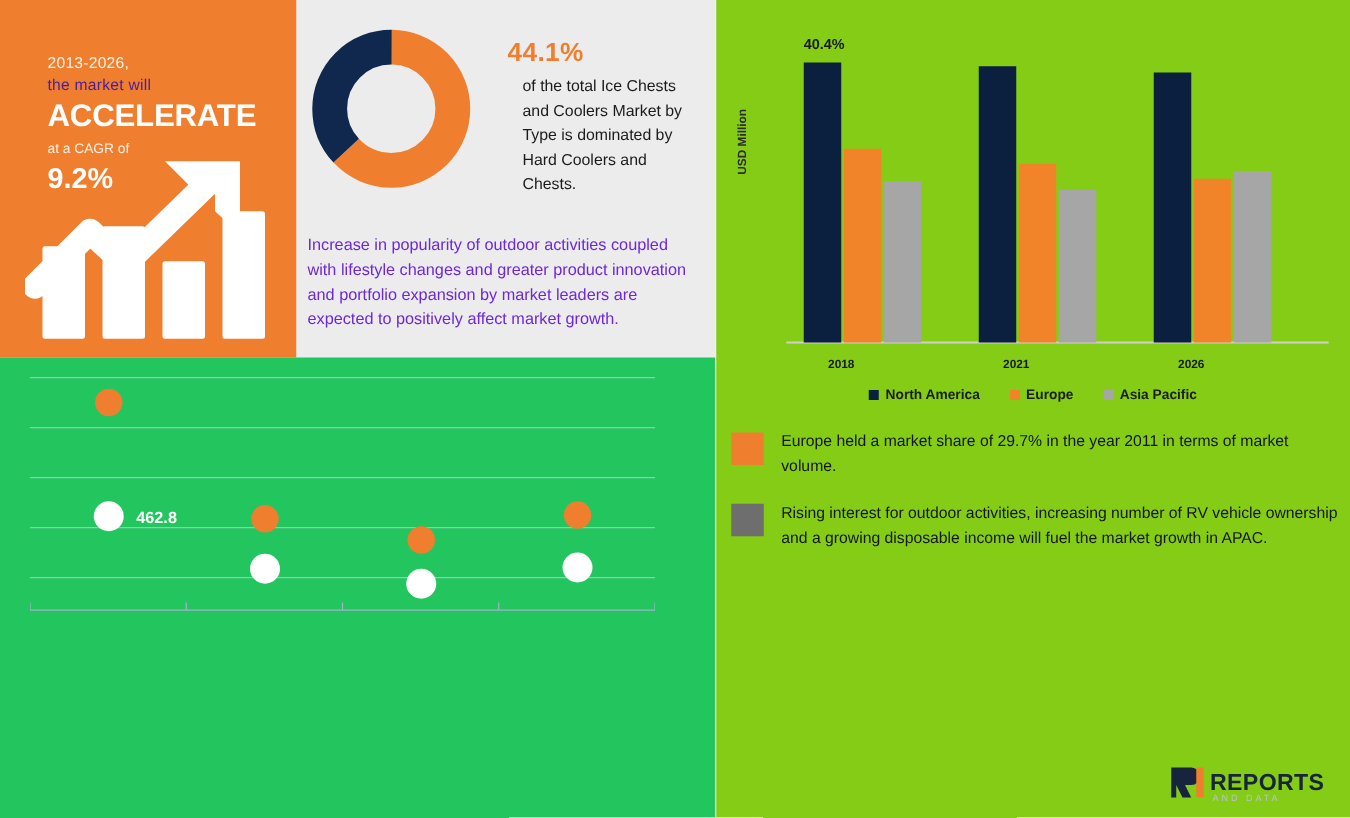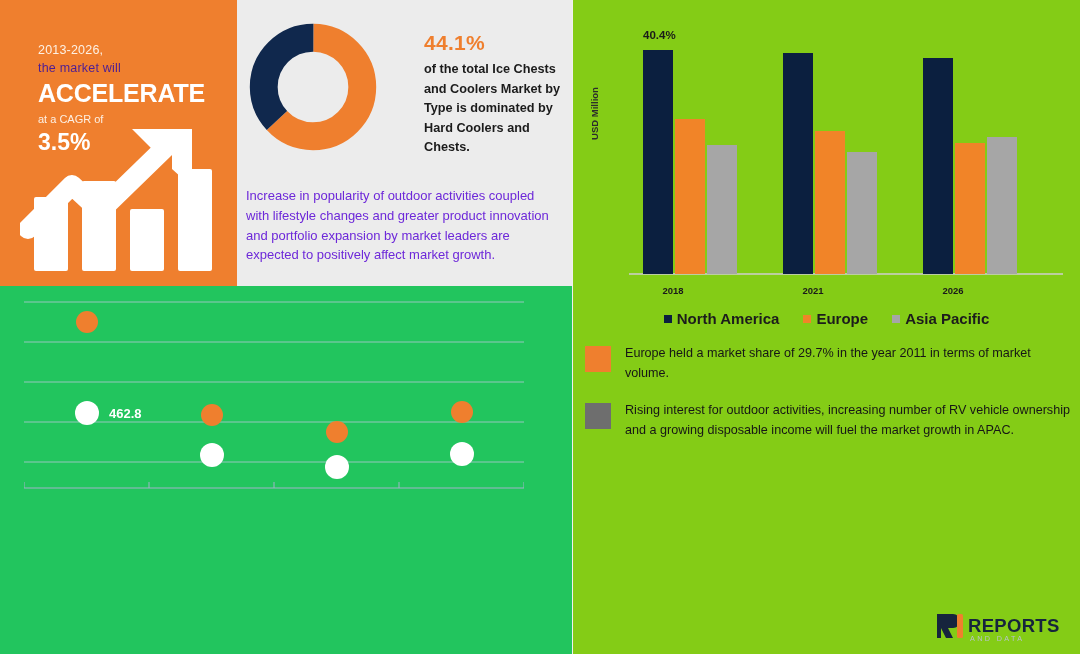--- a/index.html
+++ b/index.html
@@ -33,26 +33,26 @@
     font-size:25px; font-weight:bold; line-height:31px;
     letter-spacing:-0.2px; color:#ffffff; margin-top:1px;
   }
   .hero-l3 { font-size:11px; line-height:19px; color:#fdf0e4; margin-top:1px; }
   .hero-cagr { font-size:23px; font-weight:bold; line-height:26px; color:#ffffff; }
   .hero-graphic { position:absolute; left:20px; top:125px; width:210px; height:150px; z-index:1; }
 
   
   .donut-wrap { position:absolute; left:248px; top:22px; width:140px; height:140px; }
   .donut { width:130px; height:130px; }
-  .stat-block { position:absolute; left:424px; top:30px; width:152px; }
+  .stat-block { position:absolute; left:406px; top:30px; width:152px; }
   .stat-pct {
     font-size:21px; font-weight:bold; color:#ef7f2e; line-height:26px; letter-spacing:.3px;
   }
   .stat-desc {
-    font-size:12.7px; font-weight:bold; color:#1b1b1b; line-height:19.5px; margin-top:4px;
+    font-size:12.7px; font-weight:normal; color:#1b1b1b; line-height:19.5px; margin-top:4px;margin-left:12px;
   }
   .intro-para {
     position:absolute; left:246px; top:186px; width:312px;
     font-size:13px; color:#6d28d9; line-height:19.8px;
   }
 
   
   .navy {
     position:absolute; left:0; top:286px; width:572px; height:368px;
     background:#22c55e;
@@ -68,21 +68,21 @@
   }
   .barchart { position:absolute; left:14px; top:12px; width:488px; height:292px; }
   .y-axis-title {
     position:absolute; left:-5px; top:108px;
     transform:rotate(-90deg); transform-origin:center;
     font-size:9.5px; font-weight:bold; color:#2c2c2c; white-space:nowrap;
   }
   .bar-legend {
     position:absolute; left:0; top:310px; width:507px;
     display:flex; justify-content:center; align-items:center; gap:24px;
-    font-size:15px; font-weight:bold; color:#1c1c1c;
+    font-size:11px; font-weight:bold; color:#1c1c1c;
   }
   .bar-legend .li { display:flex; align-items:center; gap:5px; }
   .sw { width:8px; height:8px; display:inline-block; }
 
   .notes { position:absolute; left:12px; top:344px; width:492px; }
   .note { display:flex; gap:14px; margin-bottom:18px; }
   .note-sw { width:26px; height:26px; flex:0 0 auto; margin-top:2px; }
   .note-text { font-size:12.6px; color:#161616; line-height:19.6px; }
 
   .logo { position:absolute; left:935px; top:610px; width:132px; height:34px; }
@@ -103,21 +103,21 @@
           <rect x="158" y="44" width="34" height="102" rx="2"></rect>
         </g>
         <path d="M8 104 L52 60 L80 86 L152 16" stroke="#ffffff" stroke-width="20" fill="none" stroke-linejoin="round" stroke-linecap="round"></path>
         <path d="M112 4 L172 4 L172 62 L152 44 L152 24 L132 24 Z" fill="#ffffff"></path>
       </svg>
       <div class="hero-text">
         <div class="hero-l1">2013-2026,</div>
         <div class="hero-l2">the market will</div>
         <div class="hero-accel">ACCELERATE</div>
         <div class="hero-l3">at a CAGR of</div>
-        <div class="hero-cagr">3.5%</div>
+        <div class="hero-cagr">9.2%</div>
       </div>
     </div>
 
     <div class="donut-wrap">
       <svg class="donut" viewBox="0 0 42 42">
 
         <circle cx="21" cy="21" r="15.915" fill="transparent" stroke="#ef7f2e" stroke-width="9" stroke-dasharray="63 37" stroke-dashoffset="25"></circle>
 
         <circle cx="21" cy="21" r="15.915" fill="transparent" stroke="#10284d" stroke-width="9" stroke-dasharray="37 63" stroke-dashoffset="62"></circle>
       </svg>

